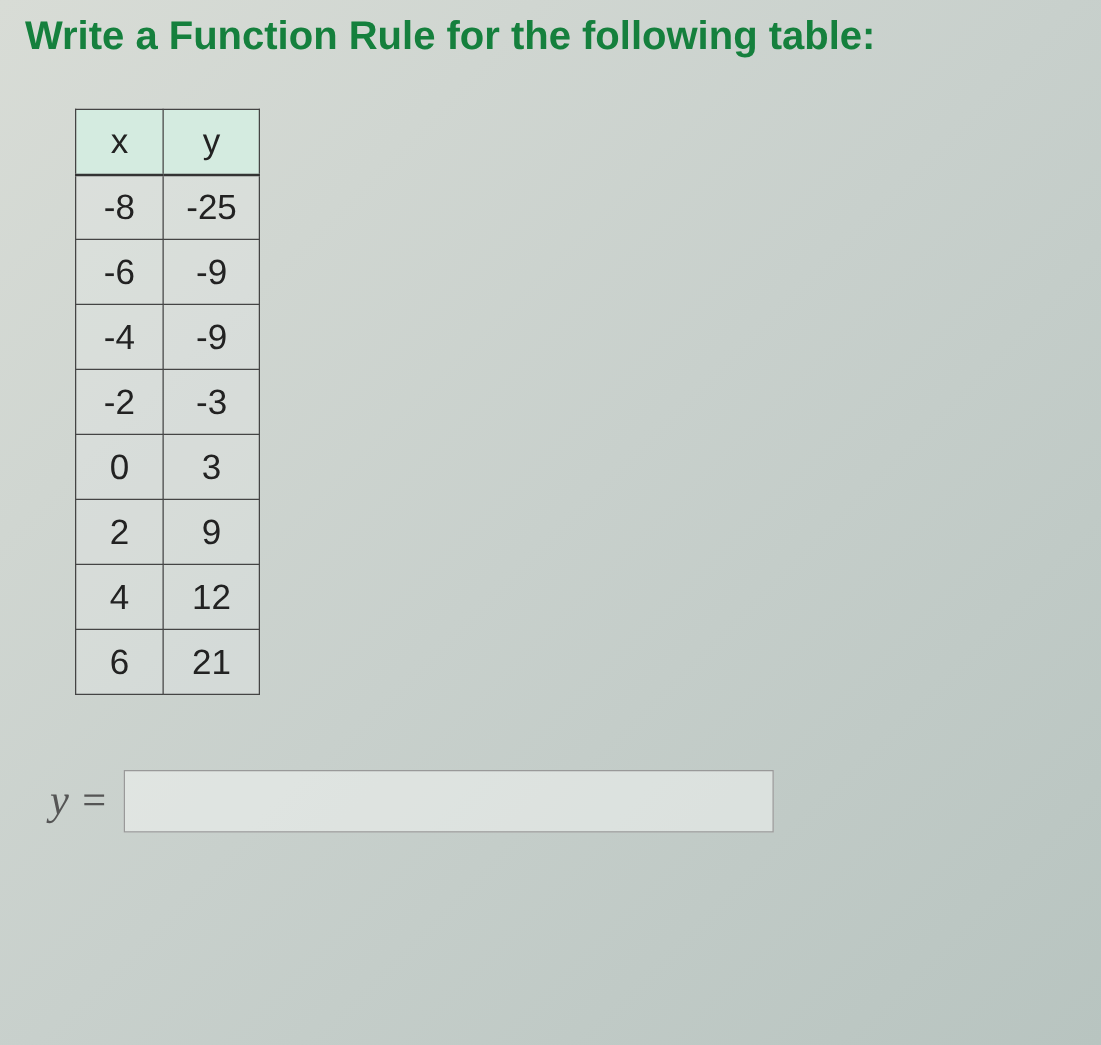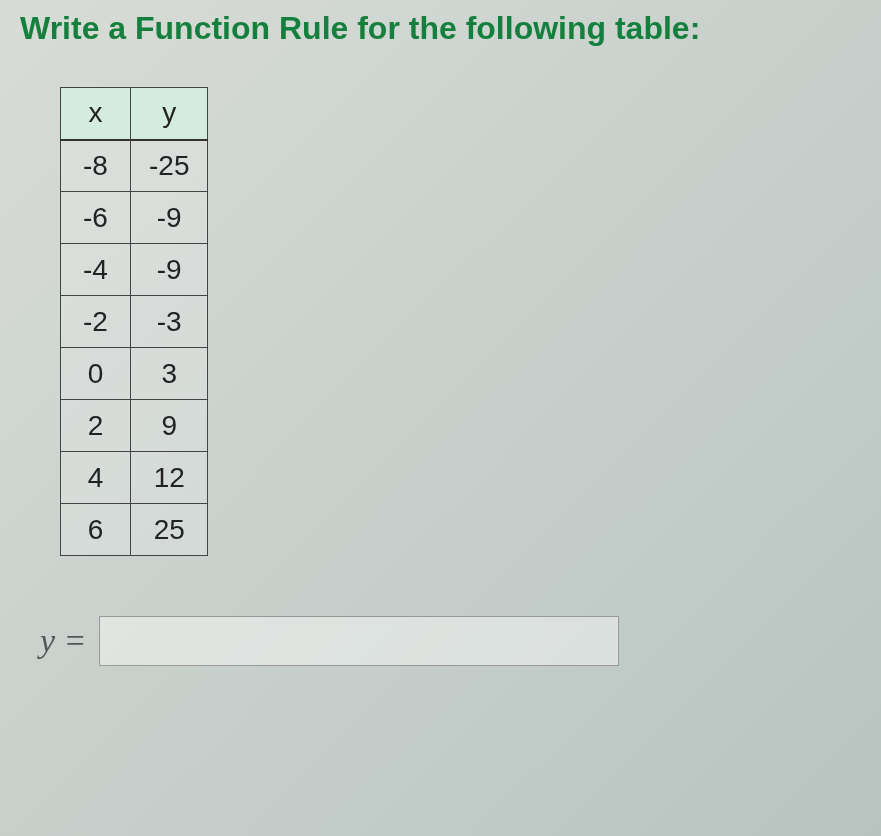--- a/index.html
+++ b/index.html
@@ -104,21 +104,21 @@
     <tr>
       <td>2</td>
       <td>9</td>
     </tr>
     <tr>
       <td>4</td>
       <td>12</td>
     </tr>
     <tr>
       <td>6</td>
-      <td>25</td>
+      <td>21</td>
     </tr>
   </tbody>
 </table>
 
 <div class="answer-row">
   <span class="y-equals">y =</span>
   <input type="text" class="answer-input" value="" style="">
 </div>
 
 </body></html>

